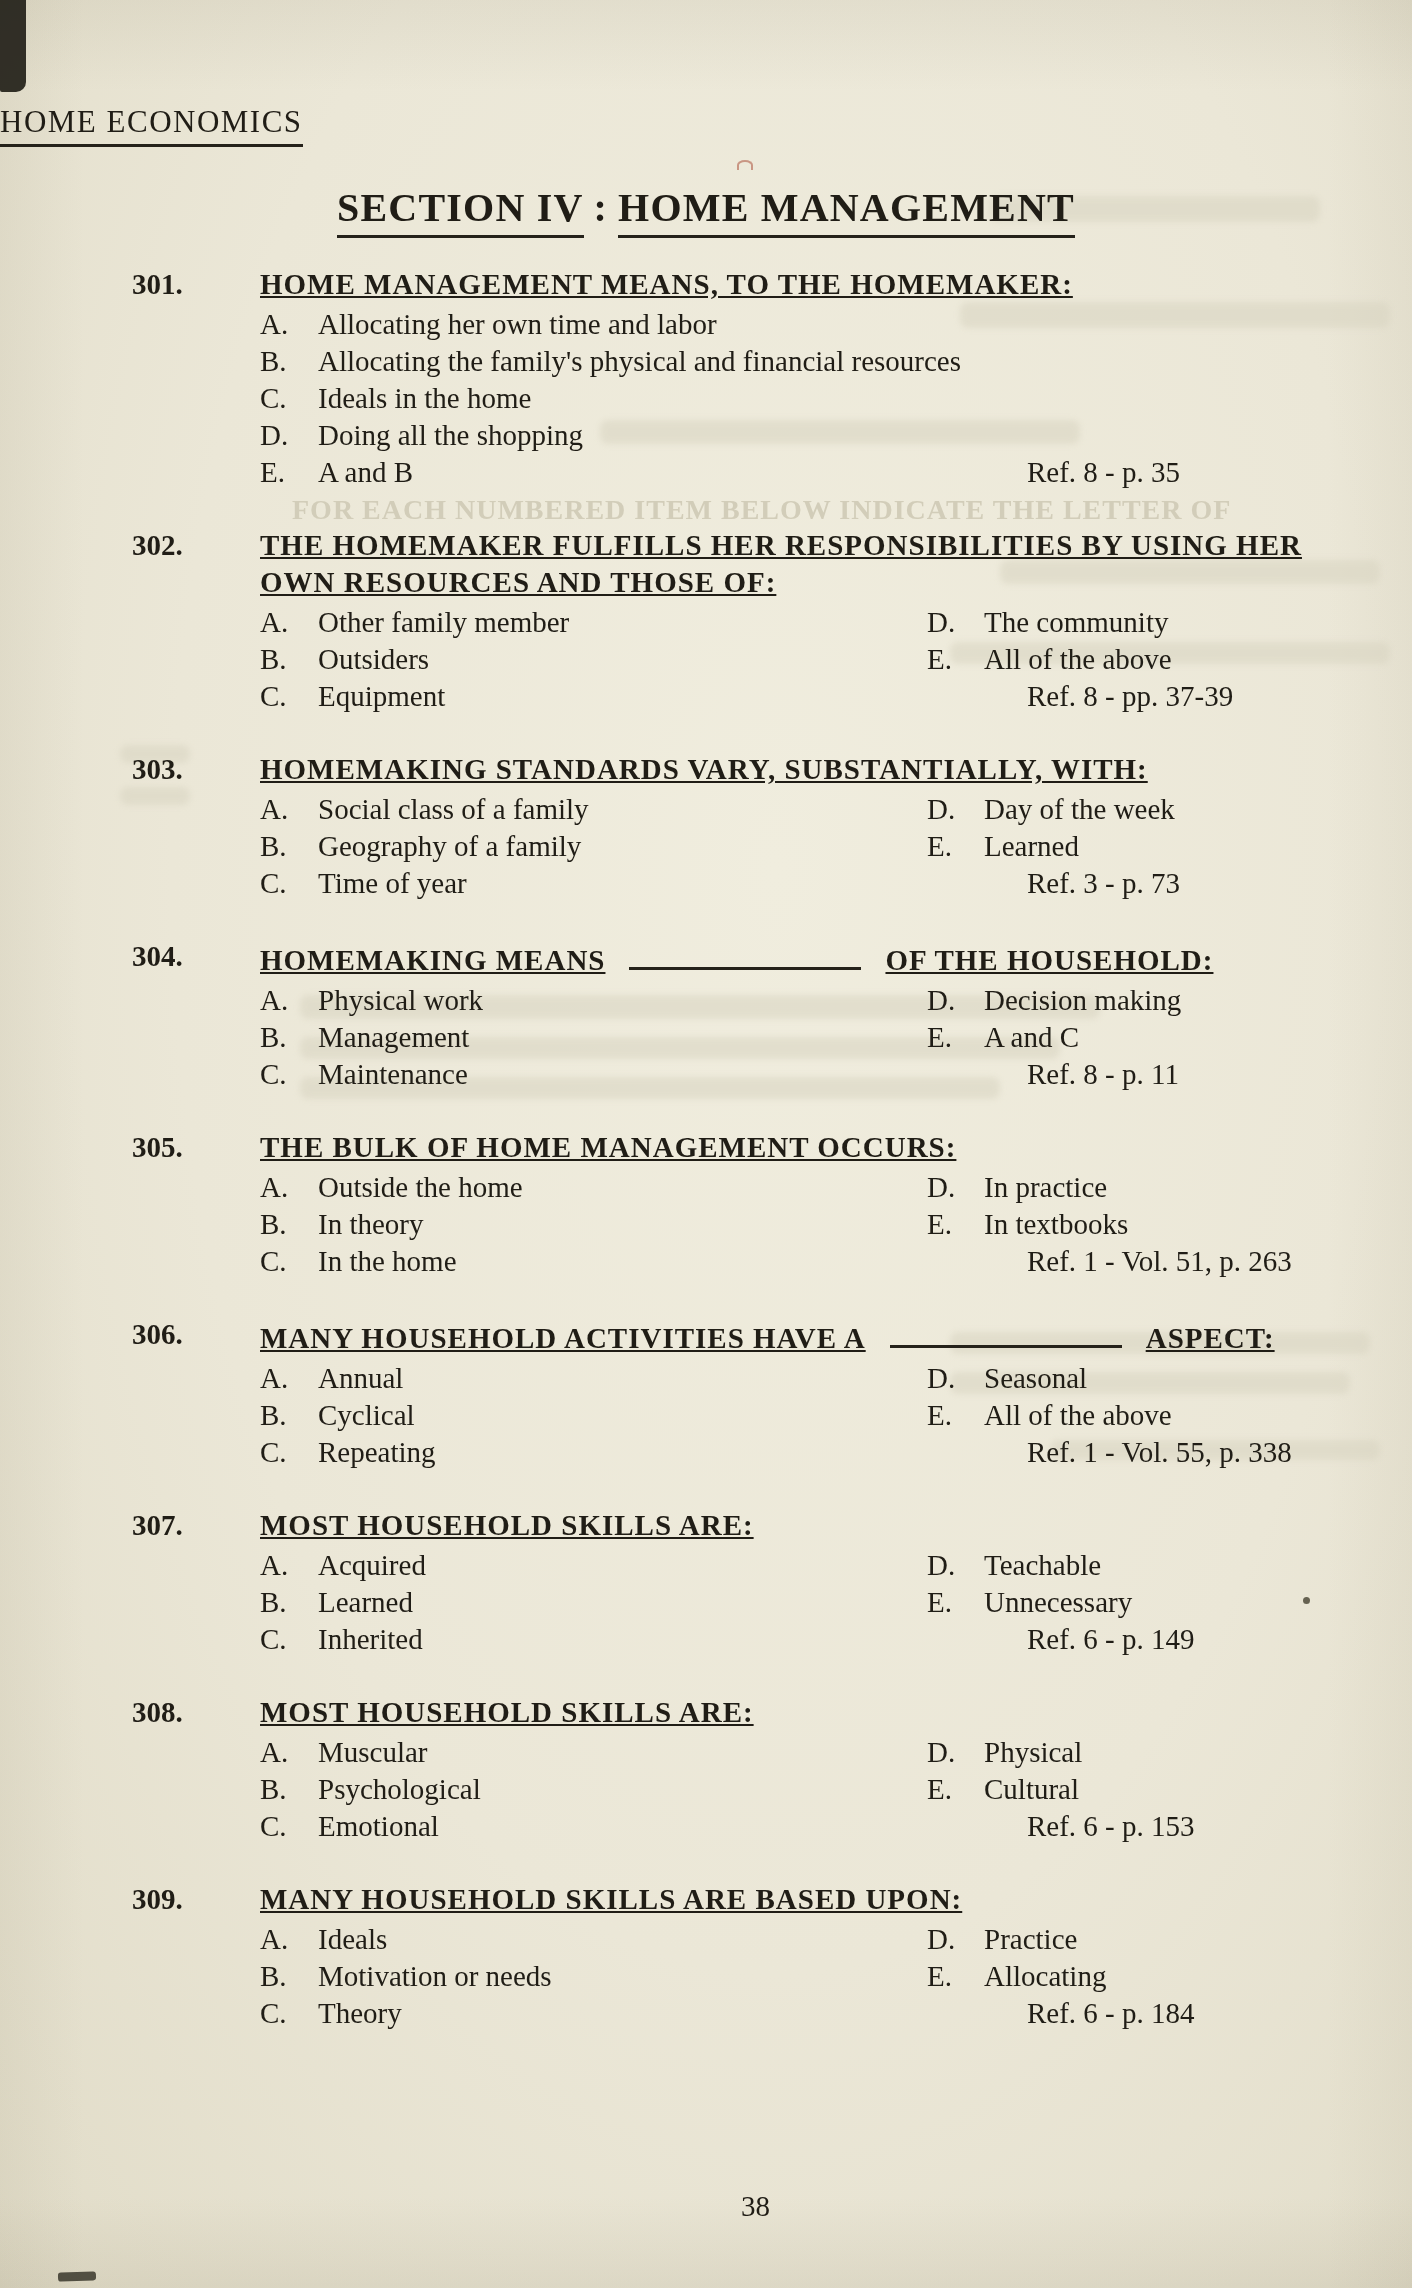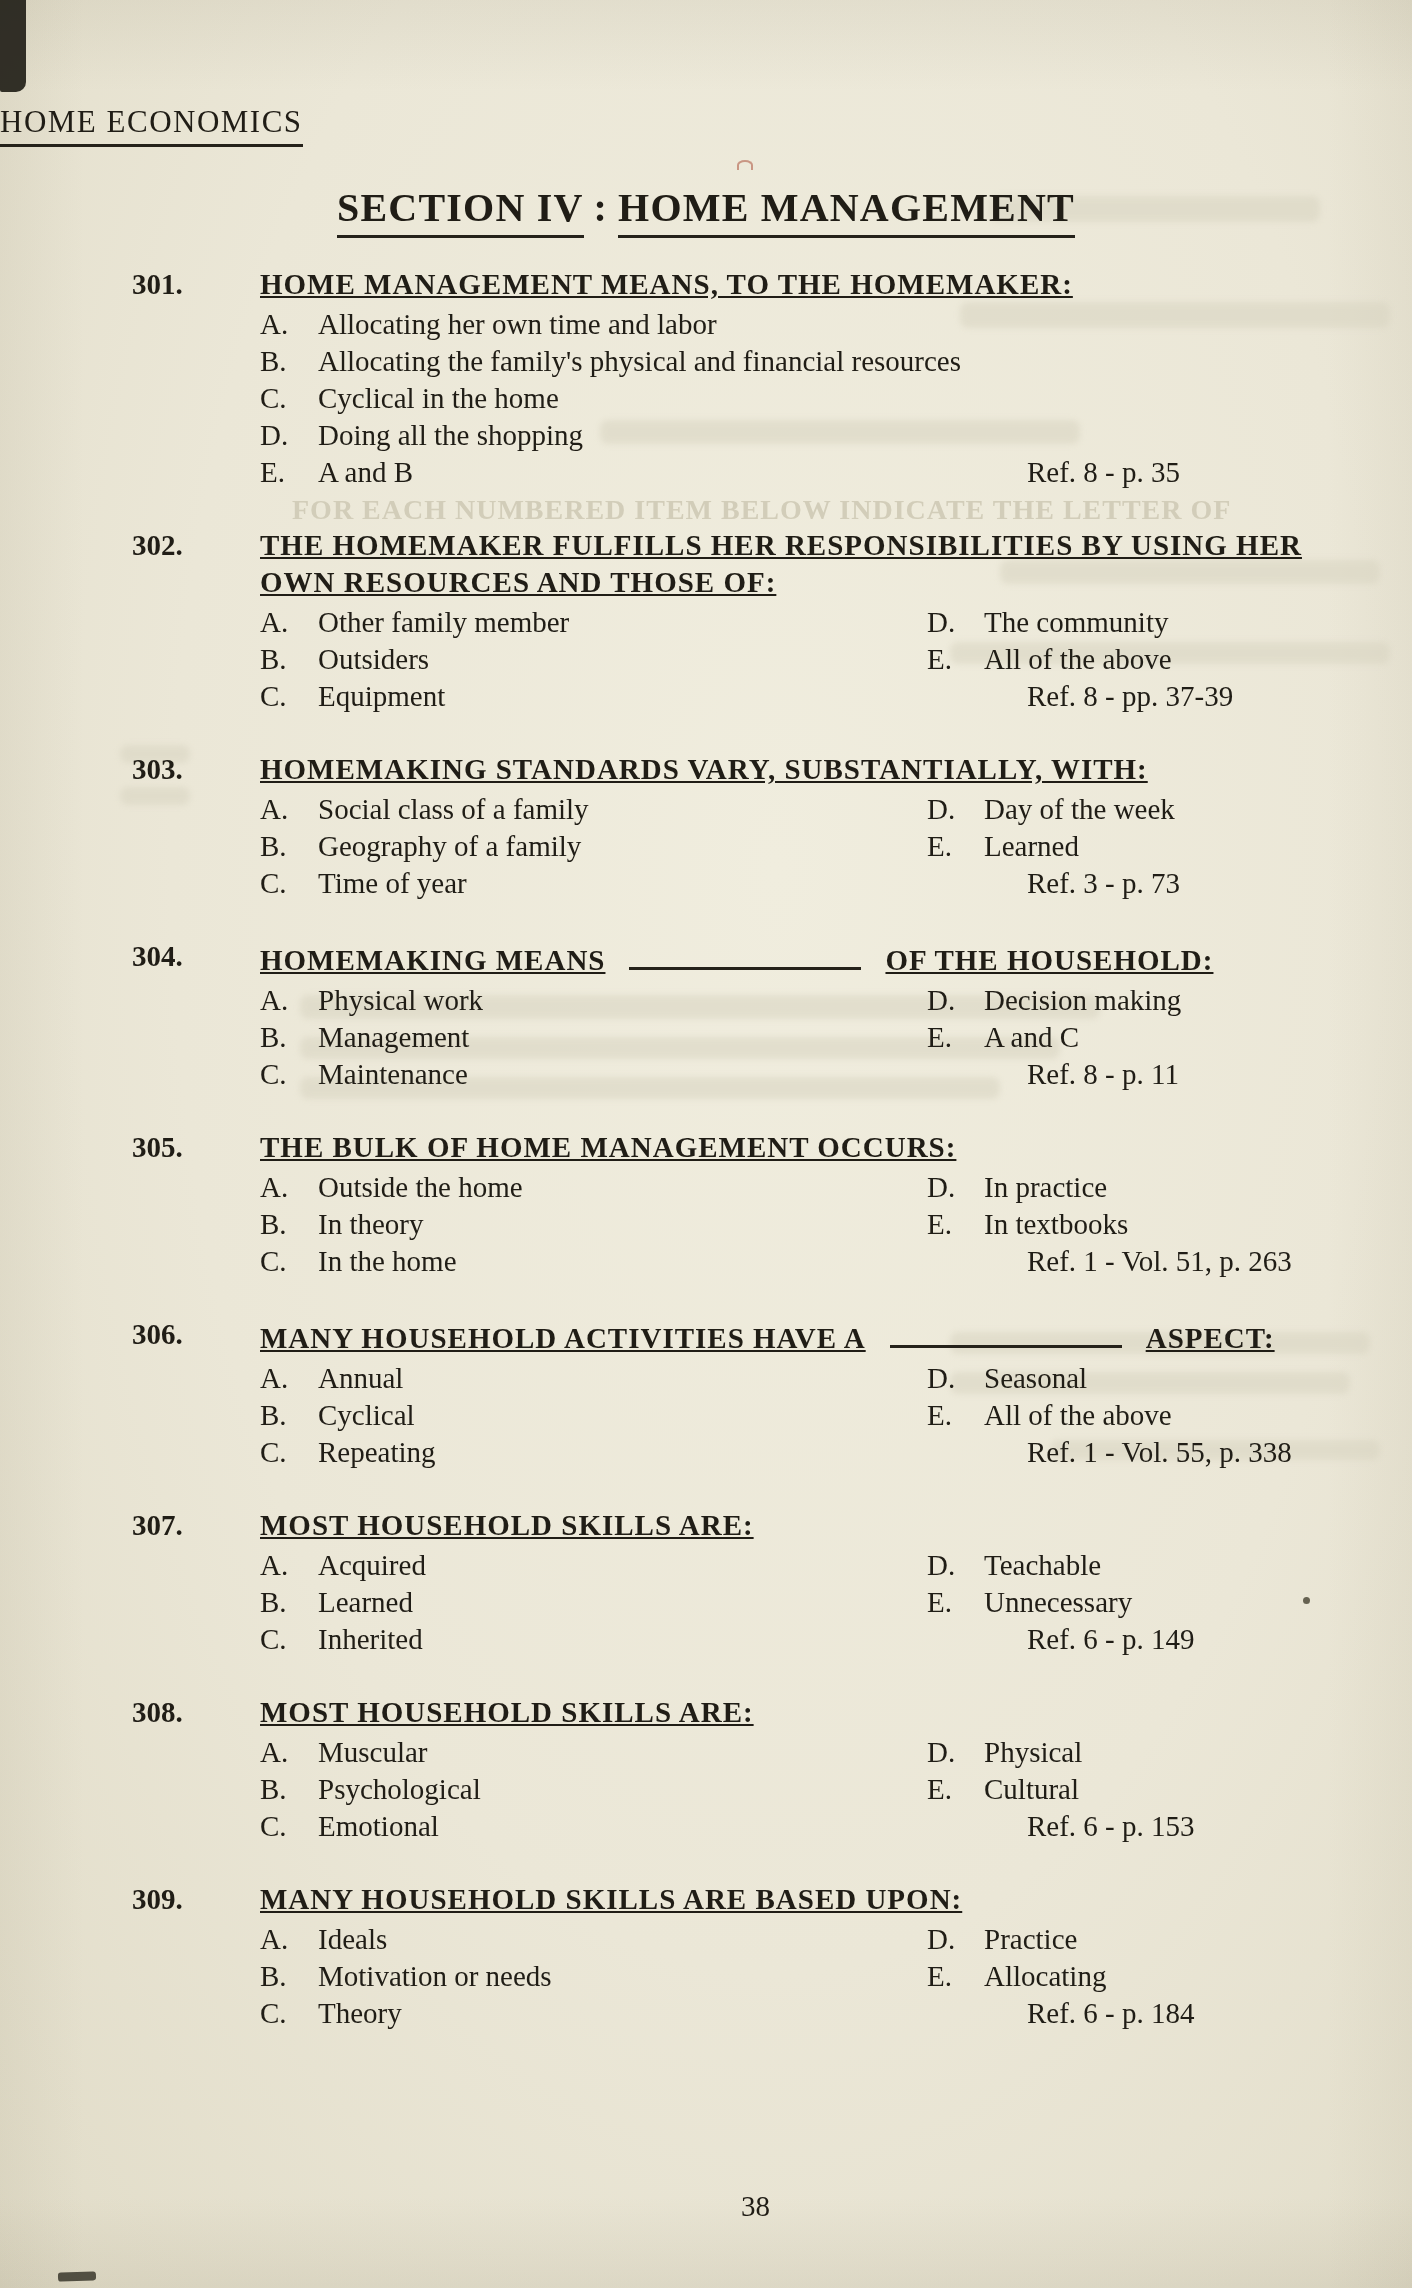--- a/index.html
+++ b/index.html
@@ -90,21 +90,21 @@
           <div class="opt-row">
             <span class="opt-letter0">A.</span>
             <span class="opt-text0">Allocating her own time and labor</span>
           </div>
           <div class="opt-row">
             <span class="opt-letter0">B.</span>
             <span class="opt-text0">Allocating the family's physical and financial resources</span>
           </div>
           <div class="opt-row">
             <span class="opt-letter0">C.</span>
-            <span class="opt-text0">Cyclical in the home</span>
+            <span class="opt-text0">Ideals in the home</span>
           </div>
           <div class="opt-row">
             <span class="opt-letter0">D.</span>
             <span class="opt-text0">Doing all the shopping</span>
           </div>
           <div class="opt-row">
             <span class="opt-letter0">E.</span>
             <span class="opt-text0">A and B</span>
             <span class="ref">Ref. 8 - p. 35</span>
           </div>

